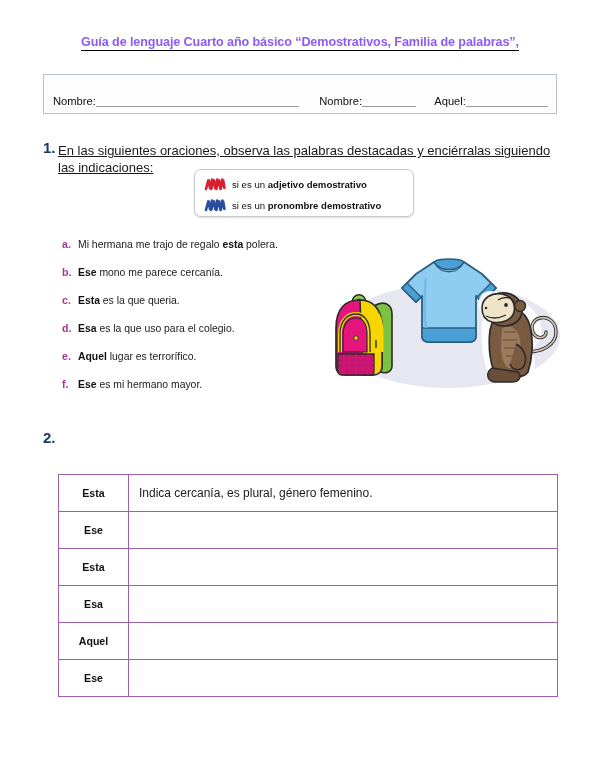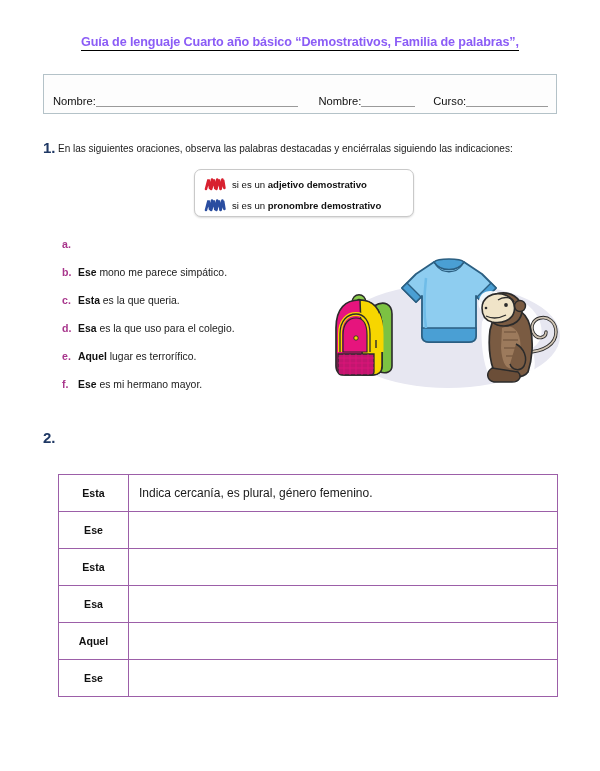--- a/index.html
+++ b/index.html
@@ -74,23 +74,24 @@
   
   .ex-num {
     position: absolute;
     font-size: 15px;
     font-weight: bold;
     color: #1f3864;
     line-height: 1;
   }
   .ex-text {
     position: absolute;
-    font-size: 10px;
+    font-size: 13px;
     color: #1a1a1a;
     line-height: 1.34;
+    text-decoration: underline;
   }
   #ex1-num  { left: 43px; top: 140px; }
   #ex1-text { left: 58px; top: 142px; width: 505px; }
   #ex2-num  { left: 43px; top: 430px; }
   #ex2-text { left: 58px; top: 432px; width: 505px; text-align: justify; }
 
   
   .legend-box {
     position: absolute;
     left: 194px;
@@ -185,21 +186,21 @@
   <div class="title-wrap">
     <span class="doc-title">Guía de lenguaje Cuarto año básico “Demostrativos, Familia de palabras”,</span>
   </div>
 
   <div class="id-box">
     <div class="id-row">
       <span class="id-label">Nombre:</span>
       <span class="id-line line-nombre"></span>
       <span class="id-label">Nombre:</span>
       <span class="id-line line-curso"></span>
-      <span class="id-label">Curso:</span>
+      <span class="id-label">Aquel:</span>
       <span class="id-line line-fecha"></span>
     </div>
   </div>
 
   <div class="ex-num" id="ex1-num">1.</div>
   <div class="ex-text" id="ex1-text">En las siguientes oraciones, observa las palabras destacadas y enciérralas siguiendo las indicaciones:</div>
 
   <div class="legend-box">
 
     <div class="legend-row">
@@ -224,24 +225,25 @@
         </g>
       </svg>
       <span class="legend-label"><span>si es un </span><b>pronombre demostrativo</b></span>
     </div>
 
   </div>
 
   <div class="sentences">
     <div class="s-item">
       <span class="s-letter">a.</span>
+      <span class="s-text"><span>Mi hermana me trajo de regalo </span><b>esta</b><span> polera.</span></span>
     </div>
     <div class="s-item">
       <span class="s-letter">b.</span>
-      <span class="s-text"><span></span><b>Ese</b><span> mono me parece simpático.</span></span>
+      <span class="s-text"><span></span><b>Ese</b><span> mono me parece cercanía.</span></span>
     </div>
     <div class="s-item">
       <span class="s-letter">c.</span>
       <span class="s-text"><span></span><b>Esta</b><span> es la que queria.</span></span>
     </div>
     <div class="s-item">
       <span class="s-letter">d.</span>
       <span class="s-text"><span></span><b>Esa</b><span> es la que uso para el colegio.</span></span>
     </div>
     <div class="s-item">

